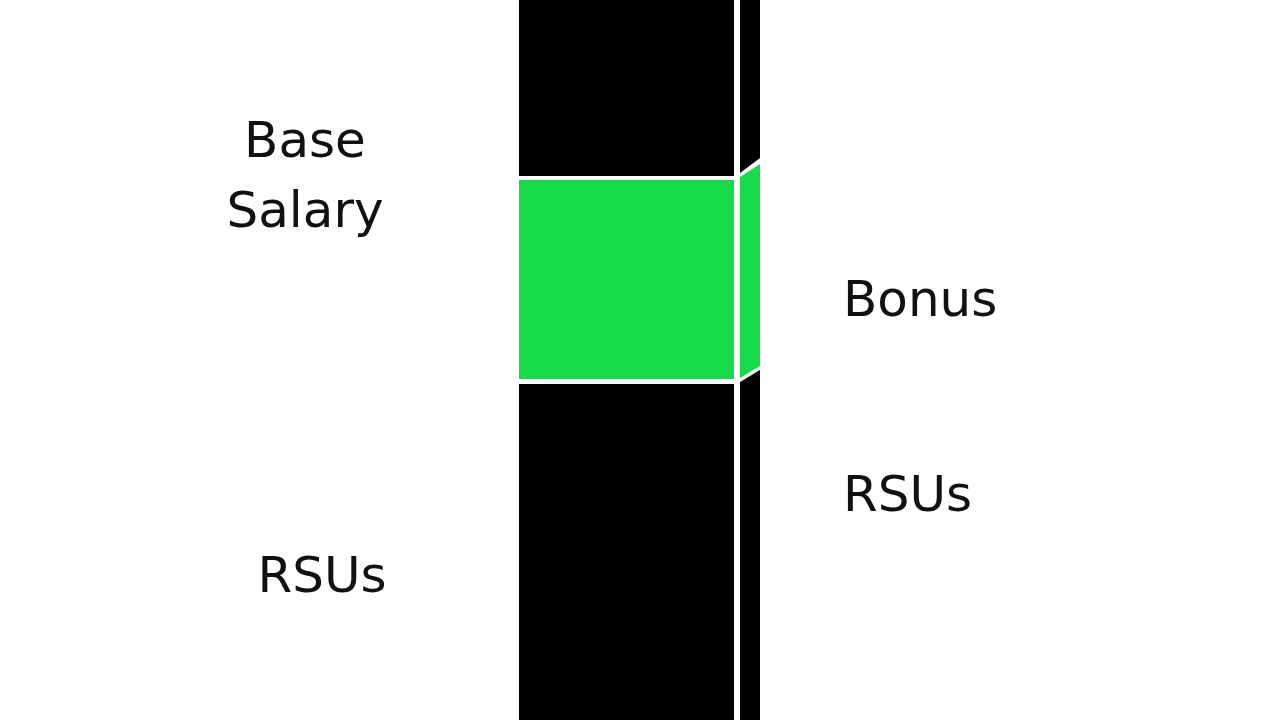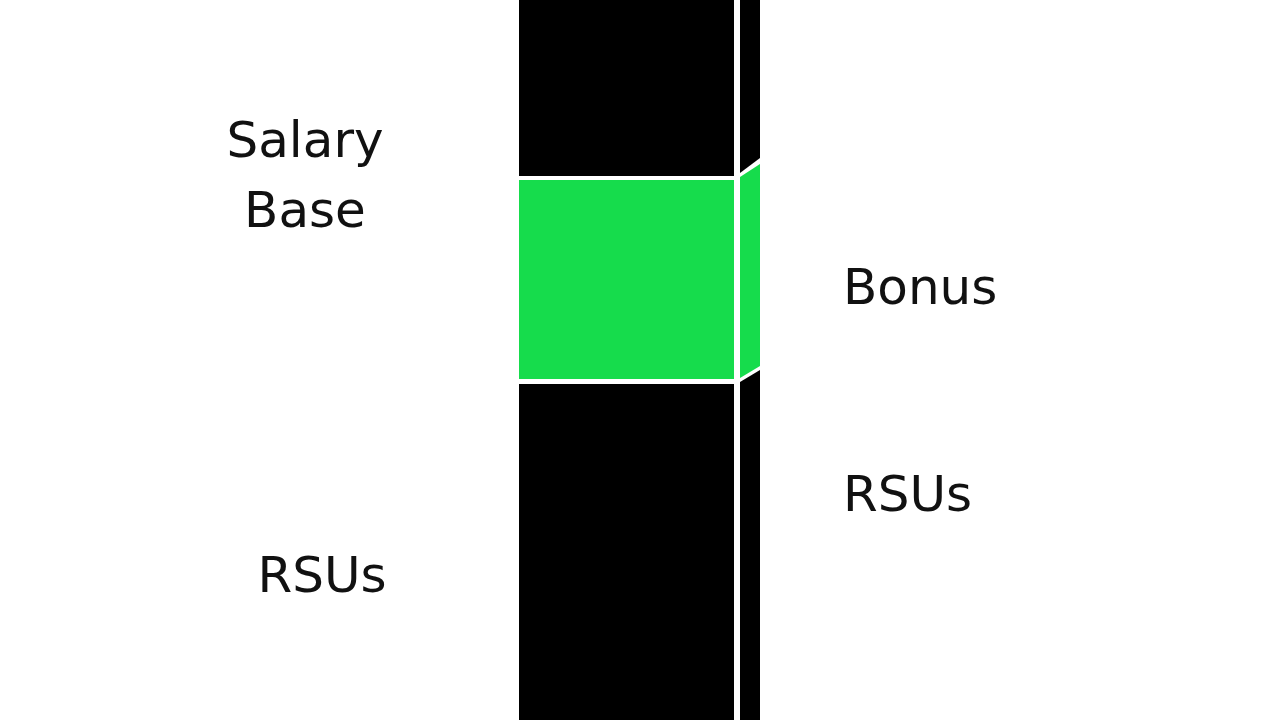--- a/index.html
+++ b/index.html
@@ -35,23 +35,23 @@
       <polygon points="740,177 760,164 760,366 740,378" fill="#16dc4c"></polygon>
     </g>
 
     <g>
       <rect x="519" y="384" width="215" height="336" fill="#000000"></rect>
       <polygon points="740,382 760,370 760,720 740,720" fill="#000000"></polygon>
     </g>
   </svg>
 
   <div class="label center" style="left:205px; top:105px; width:200px;">
+    <div>Base</div>
     <div>Salary</div>
-    <div>Base</div>
   </div>
 
   <div class="label center" style="left:222px; top:540px; width:200px;">RSUs</div>
 
-  <div class="label" style="left:843px; top:252px;">Bonus</div>
+  <div class="label" style="left:843px; top:264px;">Bonus</div>
 
   <div class="label" style="left:843px; top:459px;">RSUs</div>
 
 </div>
 
 </body></html>

